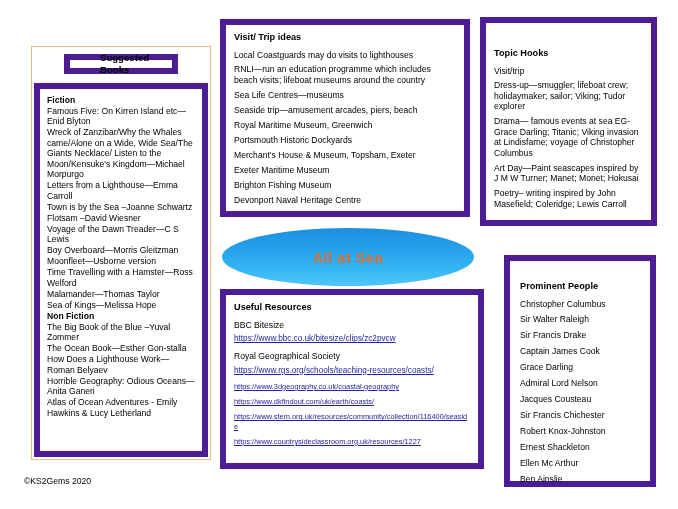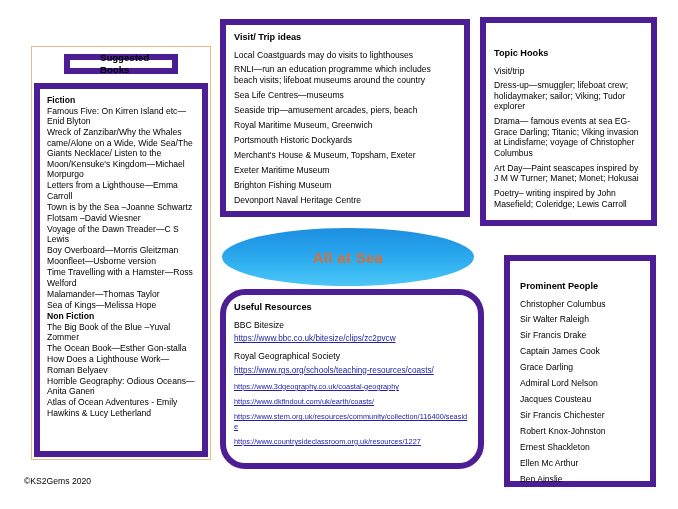--- a/index.html
+++ b/index.html
@@ -122,21 +122,20 @@
   }
   #prominent-people-box .para { margin-bottom: 5.5px; }
 
   
   #useful-resources-box {
     left: 220px;
     top: 289px;
     width: 264px;
     height: 180px;
     padding: 7px 8px 5px 8px;
-    border-radius: 25px;
   }
 
   
   #all-at-sea-ellipse {
     position: absolute;
     left: 222px;
     top: 228px;
     width: 252px;
     height: 58px;
     border-radius: 50%;

